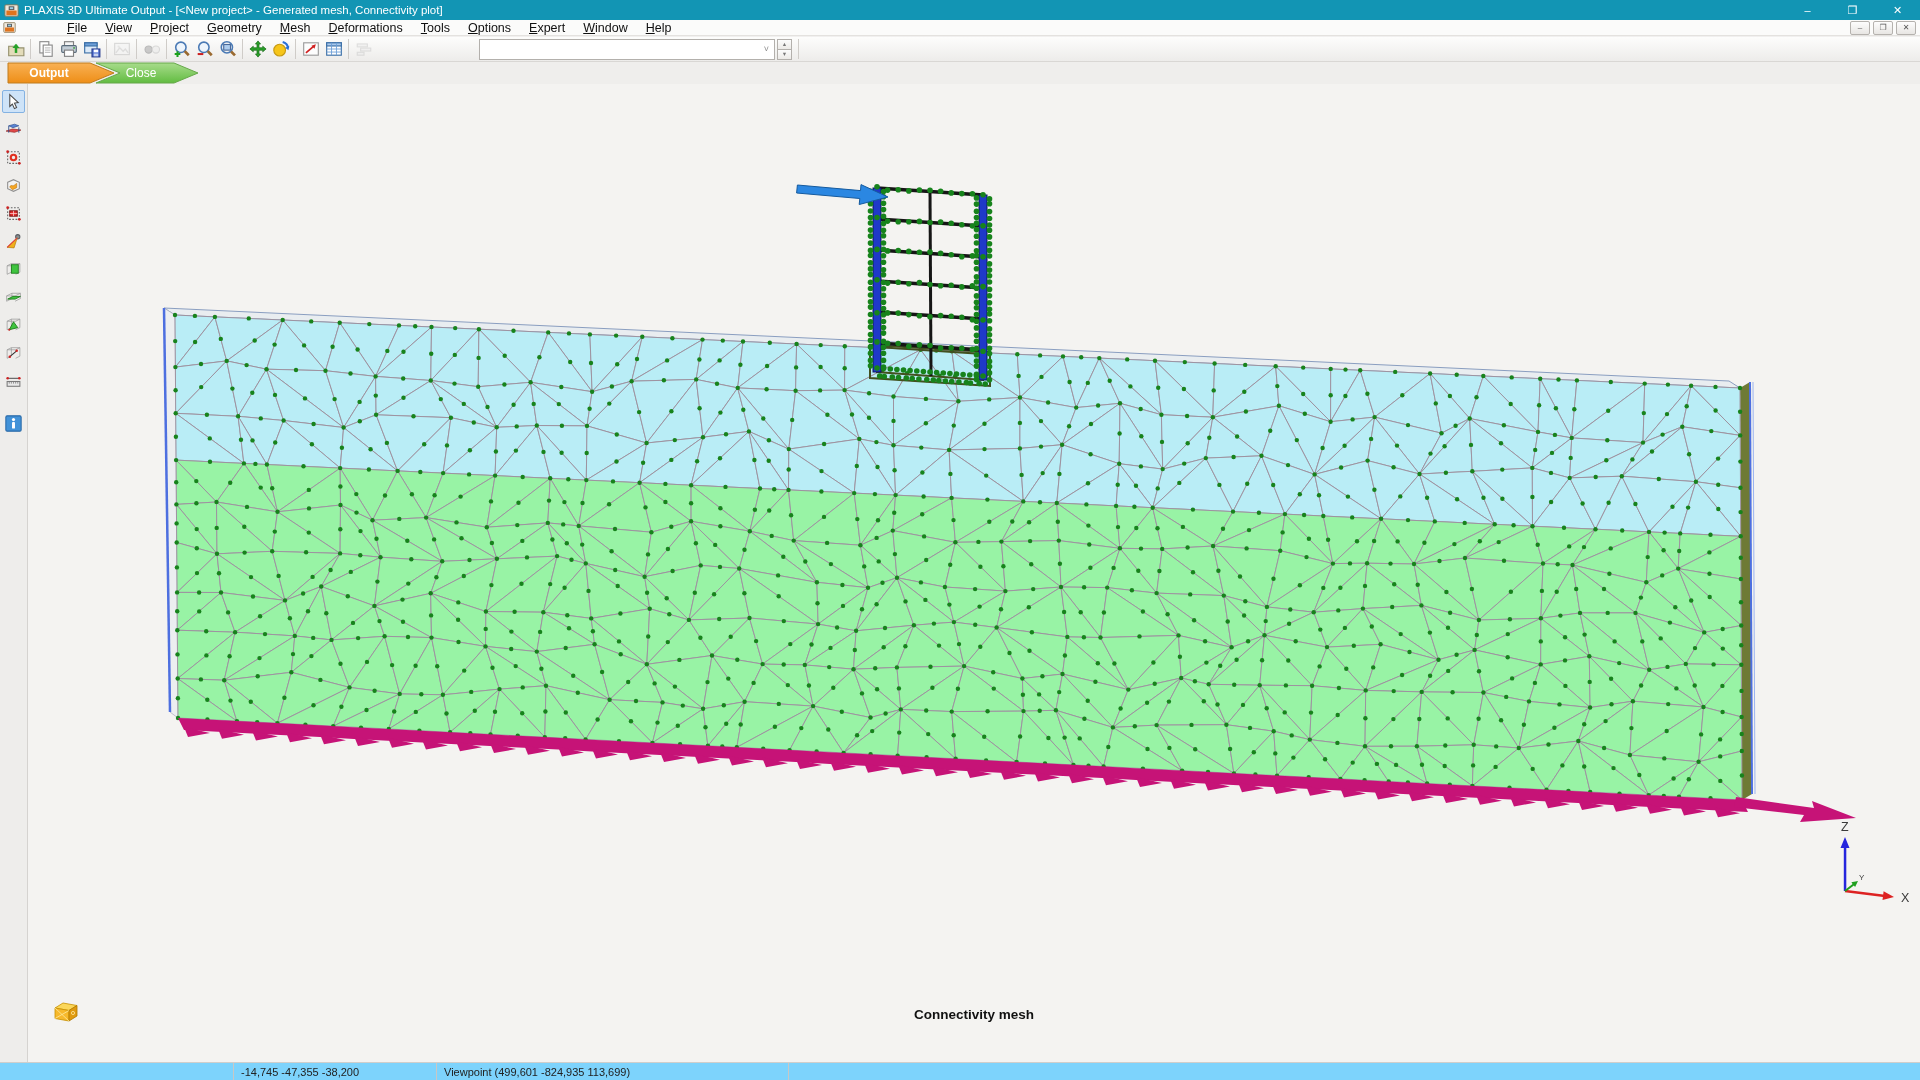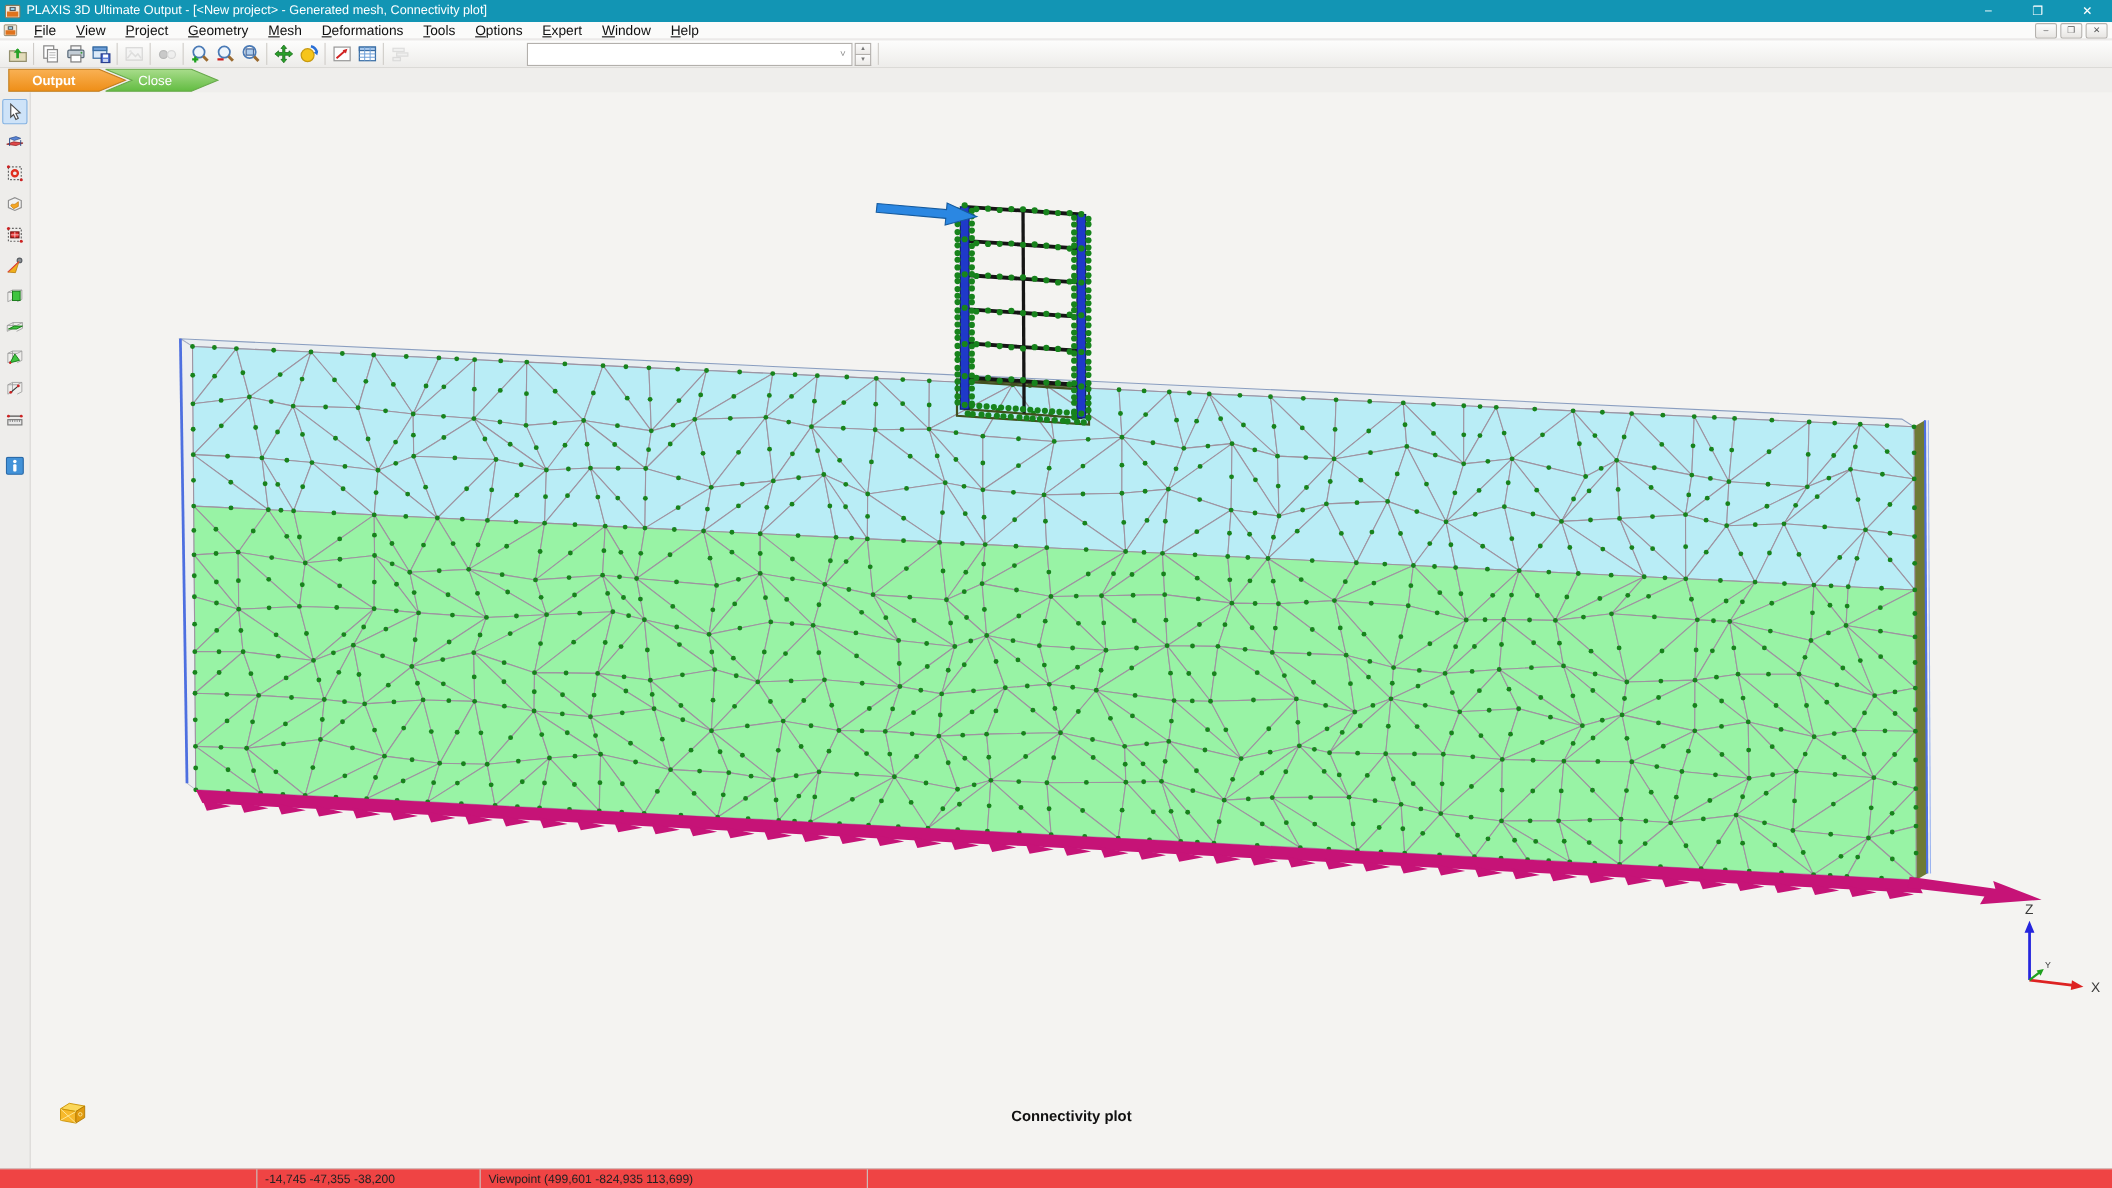--- a/index.html
+++ b/index.html
@@ -8,21 +8,21 @@
   #app{position:relative;width:1920px;height:1080px;background:#f1f0ef;}
 
   .titlebar{position:absolute;top:0;left:0;right:0;height:20px;background:#1295b4;color:#fff;
     display:flex;align-items:center;padding-left:4px;font-size:11.5px;}
   .titlebar .app-icon16{width:15px;height:15px;margin-right:5px;display:inline-flex;}
   .titlebar .title-text{flex:0 1 auto;white-space:nowrap;text-align:center;}
   .win-controls{margin-left:auto;display:flex;height:20px;}
   .wc{width:45px;display:flex;align-items:center;justify-content:center;font-size:11px;color:#fff;}
 
   .menubar{position:absolute;top:20px;left:0;right:0;height:16px;background:#fbfbfa;
-    display:flex;align-items:center;padding-left:3px;border-bottom:1px solid #e4e2df;}
+    display:flex;align-items:center;padding-left:3px;border-bottom:1px solid #e4e2df;gap:36px;}
   .menubar .app-icon14{width:13px;height:13px;margin-right:6px;display:inline-flex;}
   .menus{display:flex;height:16px;align-items:center;}
   .menu-item{font-size:12.5px;color:#101010;padding:0 9px;line-height:16px;cursor:default;}
   .menu-item u{text-decoration:underline;}
   .mdi-controls{margin-left:auto;display:flex;align-items:center;padding-right:4px;}
   .mdib{width:20px;height:14px;border:1px solid #b5b2ae;background:linear-gradient(#fdfdfd,#e8e6e3);
     font-size:8px;color:#555;display:flex;align-items:center;justify-content:center;margin-left:3px;border-radius:2px;}
 
   .toolbar{position:absolute;top:37px;left:0;right:0;height:25px;
     background:linear-gradient(#fdfdfc,#edecea);border-bottom:1px solid #d9d7d4;
@@ -46,21 +46,21 @@
   .stool svg{width:17px;height:17px;}
   .stool.selected{background:#cee3f8;border-color:#84b2e2;}
   .stool.gap{margin-top:14px;}
 
   .canvas{position:absolute;left:28px;top:84px;right:0;bottom:18px;background:#f4f3f1;}
   #scene{position:absolute;left:0;top:0;width:1920px;height:1080px;pointer-events:none;}
   .caption{position:absolute;left:0;right:0;bottom:40px;text-align:center;
     font-size:13.5px;font-weight:bold;color:#111;}
   .legend-cube{position:absolute;left:24px;bottom:38px;width:28px;height:24px;display:inline-flex;}
 
-  .statusbar{position:absolute;left:0;right:0;bottom:0;height:18px;background:#ef4444;
+  .statusbar{position:absolute;left:0;right:0;bottom:0;height:18px;background:#7dd3fc;
     border-top:1px solid #d0cecb;display:flex;font-size:11px;color:#222;}
   .scell{border-right:1px solid #c9c7c4;display:flex;align-items:center;padding:0 7px;white-space:nowrap;}
 </style>
 </head>
 <body>
 
 <div id="app">
 
   <header class="titlebar">
     <span class="app-icon16">
@@ -326,21 +326,21 @@
       <div class="stool gap">
         <svg viewBox="0 0 16 16">
           <rect x="0.8" y="0.8" width="14.4" height="14.4" rx="1.2" fill="#4292d8" stroke="#2a6aa8"></rect>
           <circle cx="8" cy="4.3" r="1.5" fill="#fff"></circle>
           <rect x="6.6" y="6.6" width="2.8" height="6.2" rx="0.8" fill="#fff"></rect>
         </svg>
       </div>
     </div>
 
   <div class="canvas">
-    <div class="caption">Connectivity plot</div>
+    <div class="caption">Connectivity mesh</div>
     <span class="legend-cube">
         <svg viewBox="0 0 28 24">
           <path d="M3 8 11 3l14 2.5-8 5z" fill="#fbd75a" stroke="#c89000" stroke-width="0.8"></path>
           <path d="M3 8l14 2.5V21L3 18.5z" fill="#f7b92c" stroke="#c89000" stroke-width="0.8"></path>
           <path d="M17 10.5l8-5V16l-8 5z" fill="#e09a10" stroke="#b07800" stroke-width="0.8"></path>
           <path d="M3 8 17 21M17 10.5 3 18.5" stroke="#fde9a0" stroke-width="0.8"></path>
           <circle cx="21" cy="13" r="1.6" fill="none" stroke="#fde9a0" stroke-width="0.8"></circle>
         </svg>
       </span>
   </div>

